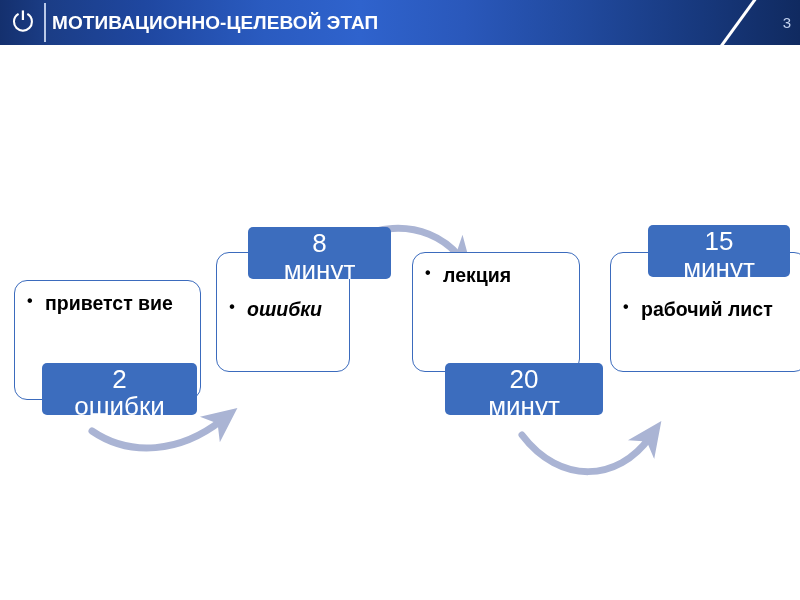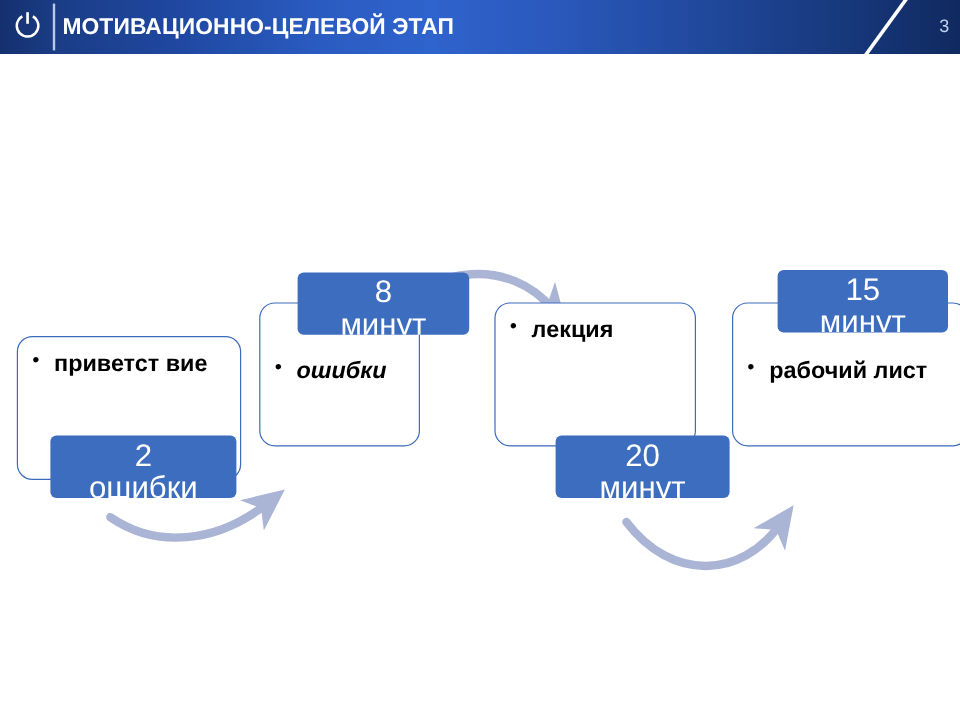--- a/index.html
+++ b/index.html
@@ -189,21 +189,21 @@
   <div class="time-badge" style="left:248px; top:182px; width:143px; height:52px;">
     <span class="badge-num">8</span>
     <span class="badge-unit">минут</span>
   </div>
 
   <div class="content-box" style="left:412px; top:207px; width:168px; height:120px;padding-left:16px;">
     <ul class="bullet-list" style="top:11px;">
       <li class="bullet-item">лекция</li>
     </ul>
   </div>
-  <div class="time-badge" style="left:463px; top:318px; width:145px; height:52px;">
+  <div class="time-badge" style="left:445px; top:318px; width:158px; height:52px;">
     <span class="badge-num">20</span>
     <span class="badge-unit">минут</span>
   </div>
 
   <div class="content-box" style="left:610px; top:207px; width:197px; height:120px;">
     <ul class="bullet-list" style="top:45px;">
       <li class="bullet-item">рабочий лист</li>
     </ul>
   </div>
   <div class="time-badge" style="left:648px; top:180px; width:142px; height:52px;">

